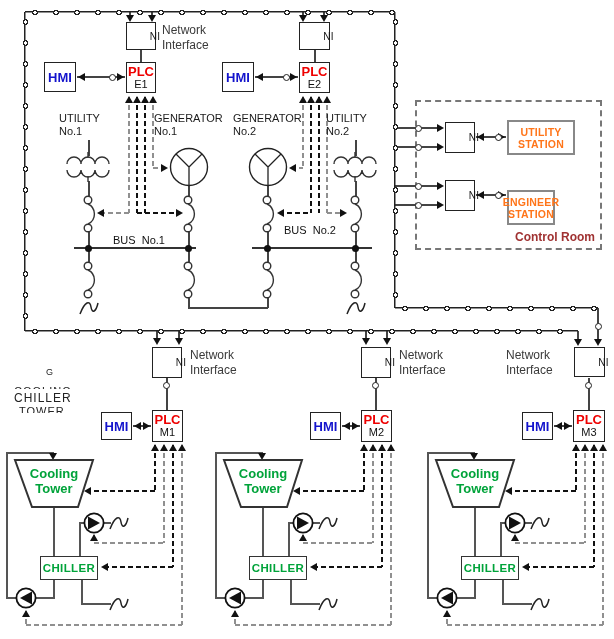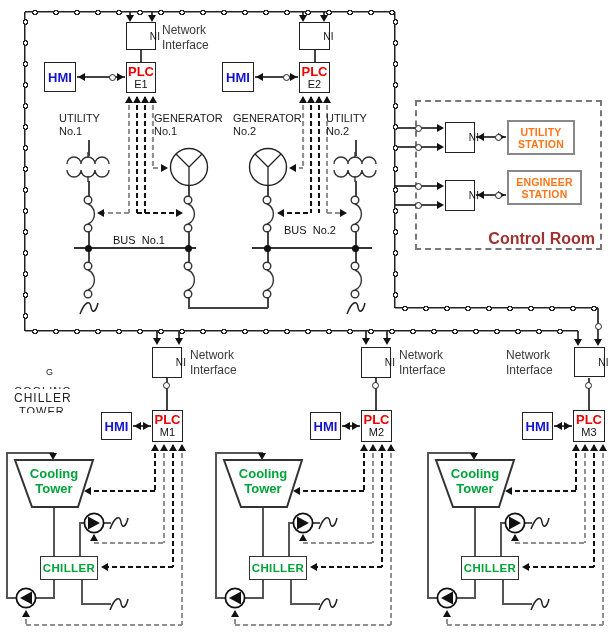--- a/index.html
+++ b/index.html
@@ -14,21 +14,21 @@
   .plc .t{font-size:13px;font-weight:bold;color:#EE0000;}
   .plc .id{font-size:11px;color:#111;}
   .stn{border:2px solid #888;flex-direction:column;font-size:10.5px;font-weight:bold;
        color:#FF7519;line-height:12px;letter-spacing:.2px;text-align:center;}
   .chl{border:1.5px solid #333;font-size:11.5px;font-weight:bold;color:#00A33A;letter-spacing:.4px;}
   
   .lb{position:absolute;z-index:7;color:#1a1a1a;font-size:11px;line-height:13px;text-align:left;white-space:pre;}
   .nif{position:absolute;z-index:7;color:#3a3a3a;font-size:12px;line-height:15px;text-align:left;white-space:pre;}
   .bus{position:absolute;z-index:7;color:#111;font-size:11px;white-space:pre;}
   .grn{position:absolute;z-index:7;color:#00A33A;font-weight:bold;font-size:13px;line-height:15px;text-align:center;}
-  .crlb{position:absolute;z-index:7;color:#A03232;font-weight:bold;font-size:16px;text-align:right;}
+  .crlb{position:absolute;z-index:7;color:#A03232;font-weight:bold;font-size:12px;text-align:right;}
   .crbox{position:absolute;border:2px dashed #777;background:transparent;z-index:1;box-sizing:border-box;}
   
   .w{position:absolute;background:#444;z-index:2;}
   .w2{position:absolute;background:#333;z-index:2;}
   .pipe{position:absolute;background:#555;z-index:2;}
   
   .comm-h{position:absolute;height:7px;z-index:3;background:
     radial-gradient(circle 3px at 10px 50%, #fff 0 1.5px, #222 1.6px 2.9px, transparent 3px) left center/21px 7px repeat-x,
     linear-gradient(#222,#222) center/100% 1.5px no-repeat;}
   .comm-v{position:absolute;width:7px;z-index:3;background:
@@ -80,21 +80,21 @@
   <div class="bus" style="left:113px;top:234px">BUS  No.1</div>
   <div class="bus" style="left:284px;top:224px">BUS  No.2</div>
 
   <div class="crbox" style="left:415px;top:100px;width:187px;height:150px"></div>
   <div class="bx ni" style="left:445px;top:122px;width:30px;height:31px">NI</div>
   <div class="bx stn" style="left:507px;top:120px;width:68px;height:35px">
     <span>UTILITY</span>
     <span>STATION</span>
   </div>
   <div class="bx ni" style="left:445px;top:180px;width:30px;height:31px">NI</div>
-  <div class="bx stn" style="left:507px;top:170px;width:75px;height:35px">
+  <div class="bx stn" style="left:507px;top:190px;width:48px;height:35px">
     <span>ENGINEER</span>
     <span>STATION</span>
   </div>
   <div class="crlb" style="left:470px;top:230px;width:125px">Control Room</div>
 
   <div class="bx ni" style="left:152px;top:347px;width:30px;height:31px">NI</div>
   <div class="nif" style="left:190px;top:348px">Network
 Interface</div>
   <div class="bx plc" style="left:152px;top:410px;width:31px;height:32px">
     <span class="t">PLC</span>

